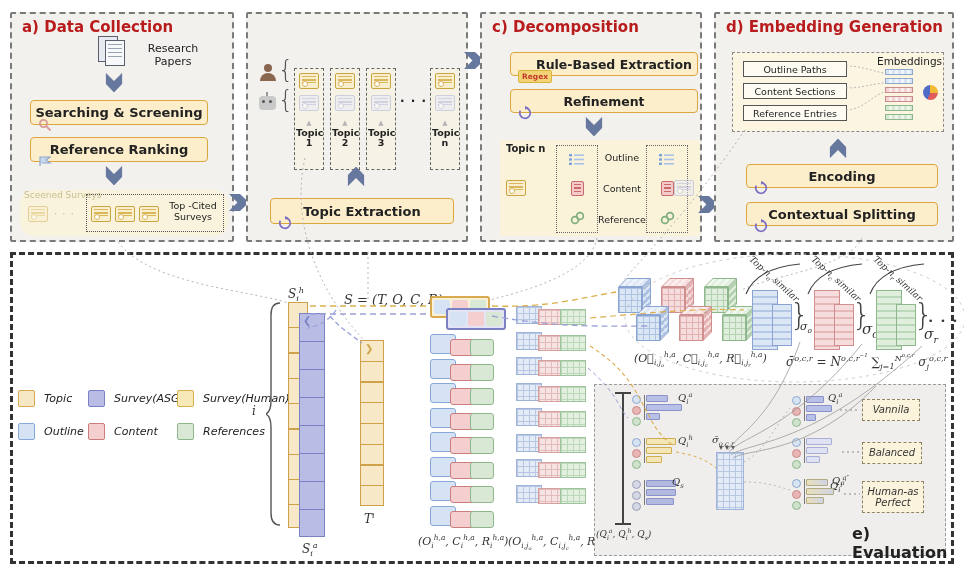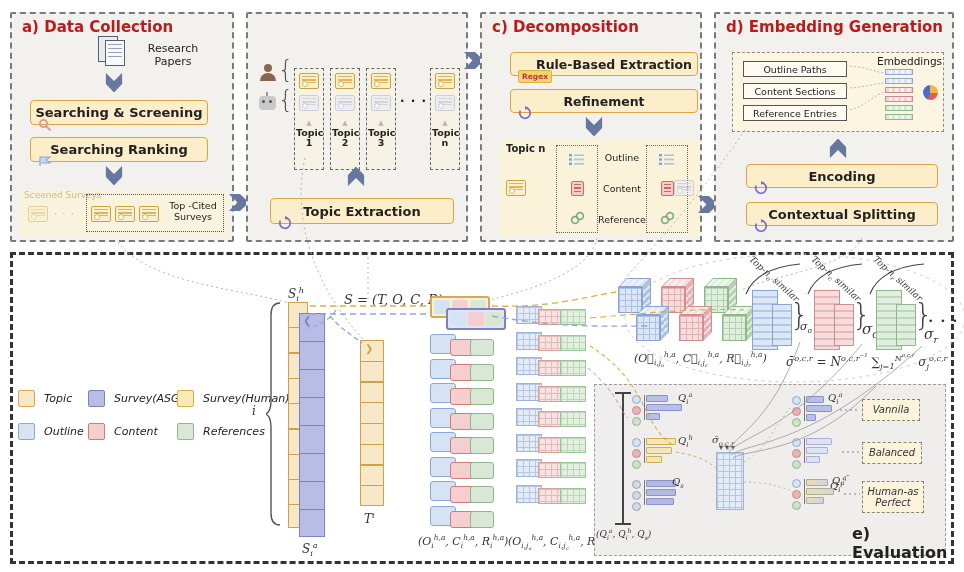--- a/index.html
+++ b/index.html
@@ -160,24 +160,24 @@
           </svg>
       </span>
       <span>Searching &amp; Screening</span>
     </div>
     <div class="btn" style="left:18px;top:123px;width:178px;height:25px;">
       <span class="bicon">
         <svg class="icon" width="14" height="13" viewBox="0 0 14 13">
             <path d="M2,11 L2,2 L12,2 L8,5 L12,8 L4,8" fill="#c9d8ec" stroke="#8fa8cc" stroke-width="1.2"></path>
           </svg>
       </span>
-      <span>Searching Ranking</span>
+      <span>Reference Ranking</span>
     </div>
     <div class="chev down" style="left:92px;top:153px;"></div>
-    <div class="abs" style="left:8px;top:176px;width:208px;height:46px;background:#f9f3dd;border-radius:2px;">
+    <div class="abs" style="left:8px;top:176px;width:208px;height:46px;background:#f9f3dd;border-radius:14px;">
       <div class="abs" style="left:4px;top:0px;font-size:9px;color:#c9bd90;">Sceened Surveys</div>
       <div class="sv faded" style="left:8px;top:16px;"></div>
       <div class="abs" style="left:34px;top:18px;font-size:10px;color:#c9bd90;letter-spacing:1px;">· · ·</div>
       <div class="abs" style="left:66px;top:4px;width:138px;height:38px;border:1.2px dotted #555;box-sizing:border-box;">
         <div class="sv" style="left:4px;top:11px;"></div>
         <div class="sv" style="left:28px;top:11px;"></div>
         <div class="sv" style="left:52px;top:11px;"></div>
         <div class="abs" style="left:78px;top:5px;width:56px;font-size:9.5px;line-height:1.2;text-align:center;">Top -Cited Surveys</div>
       </div>
     </div>

